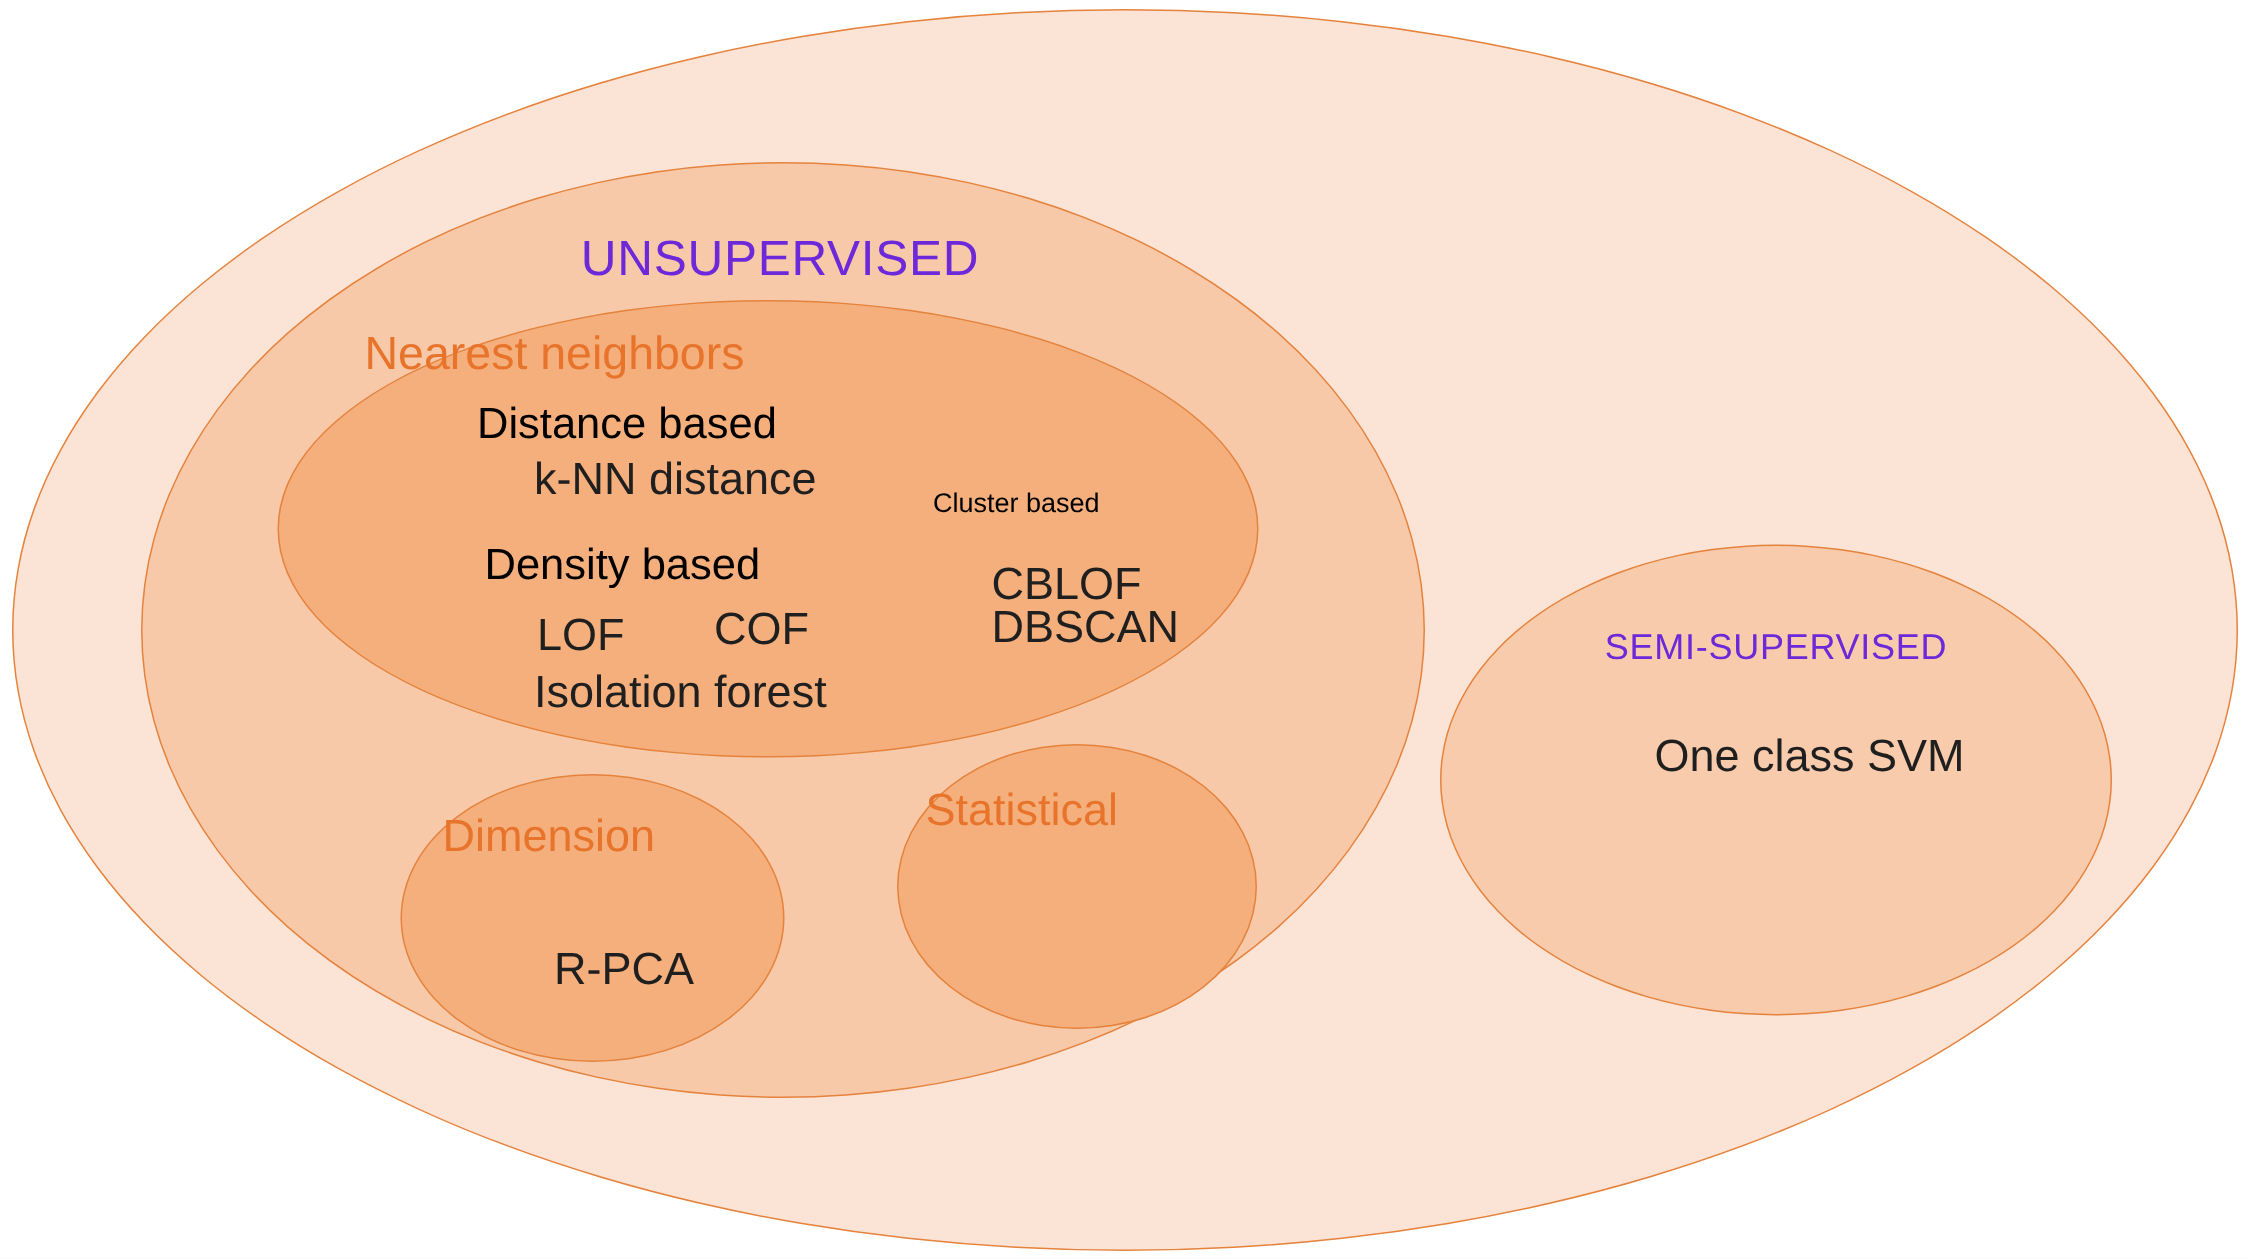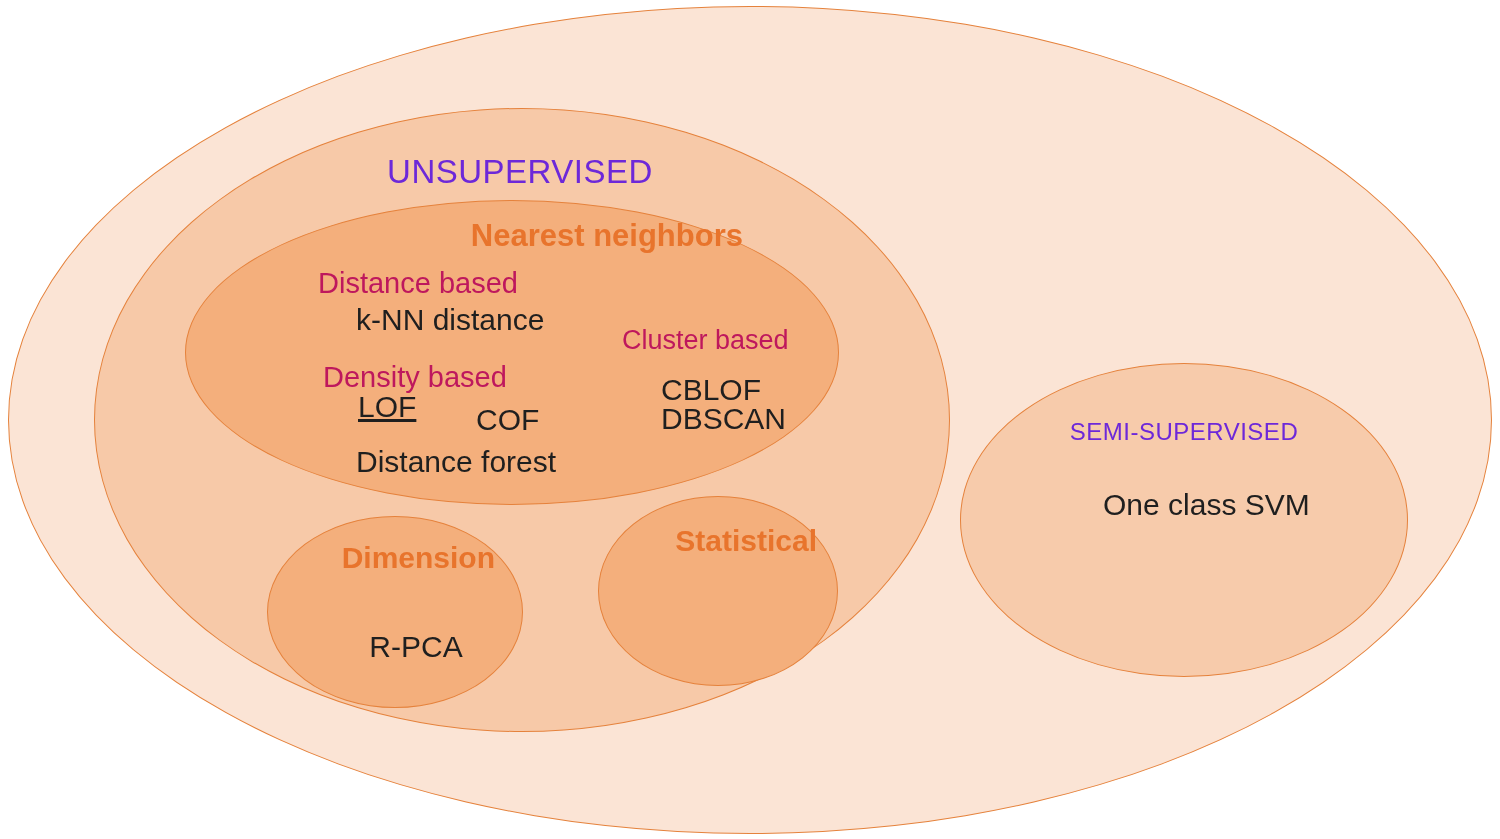--- a/index.html
+++ b/index.html
@@ -53,25 +53,25 @@
   .orange-title {
     color: #6d28d9;
     font-size: 33px;
     font-weight: 400;
     letter-spacing: 0.5px;
     text-align: center;
   }
   .orange-sub-bold {
     color: #e8742c;
     font-size: 31px;
-    font-weight: 700;
-    text-align: right;
+    font-weight: 400;
+    text-align: left;
   }
   .orange-sub {
-    color: #be185d;
+    color: #000000;
     font-size: 29px;
     font-weight: 400;
   }
   .black-item {
     color: #1f1f1f;
     font-size: 30px;
     font-weight: 400;
     margin-left: 28px;
   }
   .centered { text-align: center; }
@@ -89,29 +89,29 @@
   <div class="ellipse semi"></div>
 
   <div class="label orange-title" style="left:270px; top:154px; width:500px;">UNSUPERVISED</div>
 
   <div class="label orange-sub-bold" style="left:243px; top:219px; width:500px;">Nearest neighbors</div>
 
   <div class="label orange-sub" style="left:318px; top:268px;">Distance based</div>
 
   <div class="label black-item" style="left:328px; top:303px;">k-NN distance</div>
 
-  <div class="label orange-sub" style="left:622px; top:326px; font-size:27px;text-align:center;">Cluster based</div>
+  <div class="label orange-sub" style="left:622px; top:326px; font-size:18px;text-align:center;">Cluster based</div>
 
   <div class="label orange-sub" style="left:323px; top:362px;">Density based</div>
 
-  <div class="label black-item" style="left:330px; top:390px;text-decoration:underline;">LOF</div>
+  <div class="label black-item" style="left:330px; top:407px;">LOF</div>
 
   <div class="label black-item" style="left:448px; top:403px;">COF</div>
 
-  <div class="label black-item" style="left:328px; top:445px;">Distance forest</div>
+  <div class="label black-item" style="left:328px; top:445px;">Isolation forest</div>
 
   <div class="label black-item" style="left:633px; top:373px;">CBLOF</div>
 
   <div class="label black-item" style="left:633px; top:402px;">DBSCAN</div>
 
   <div class="label orange-sub-bold" style="left:295px; top:541px; width:200px; font-size:30px;">Dimension</div>
 
 
   <div class="label black-item centered" style="left:288px; top:630px; width:200px;">R-PCA</div>
 

